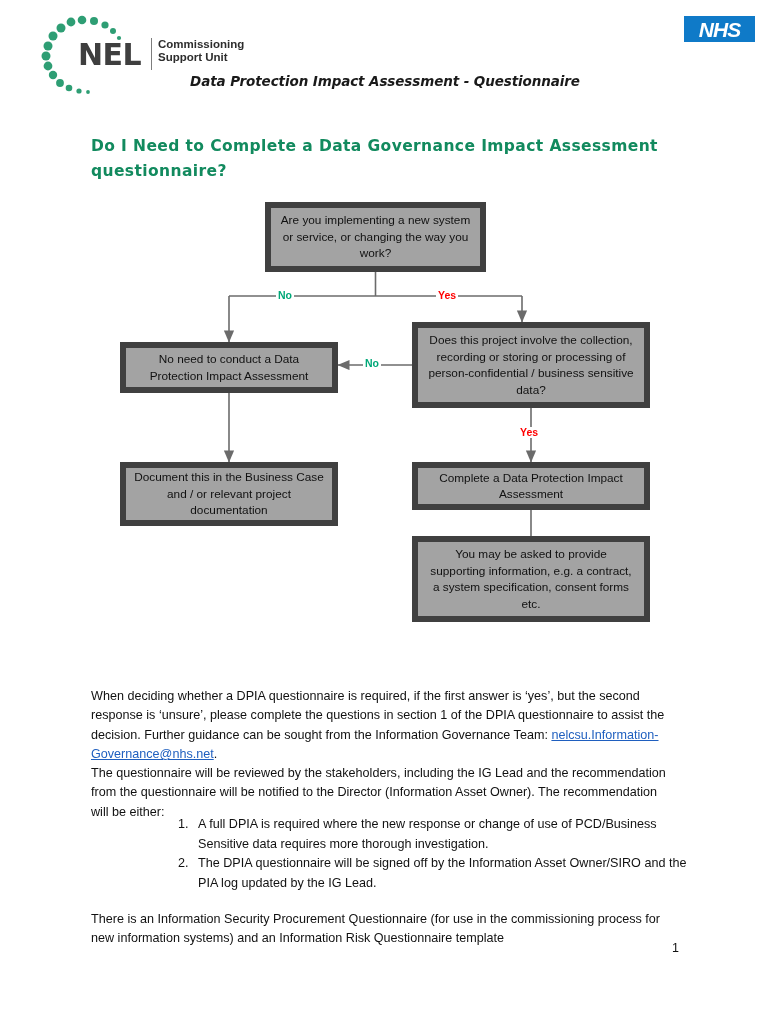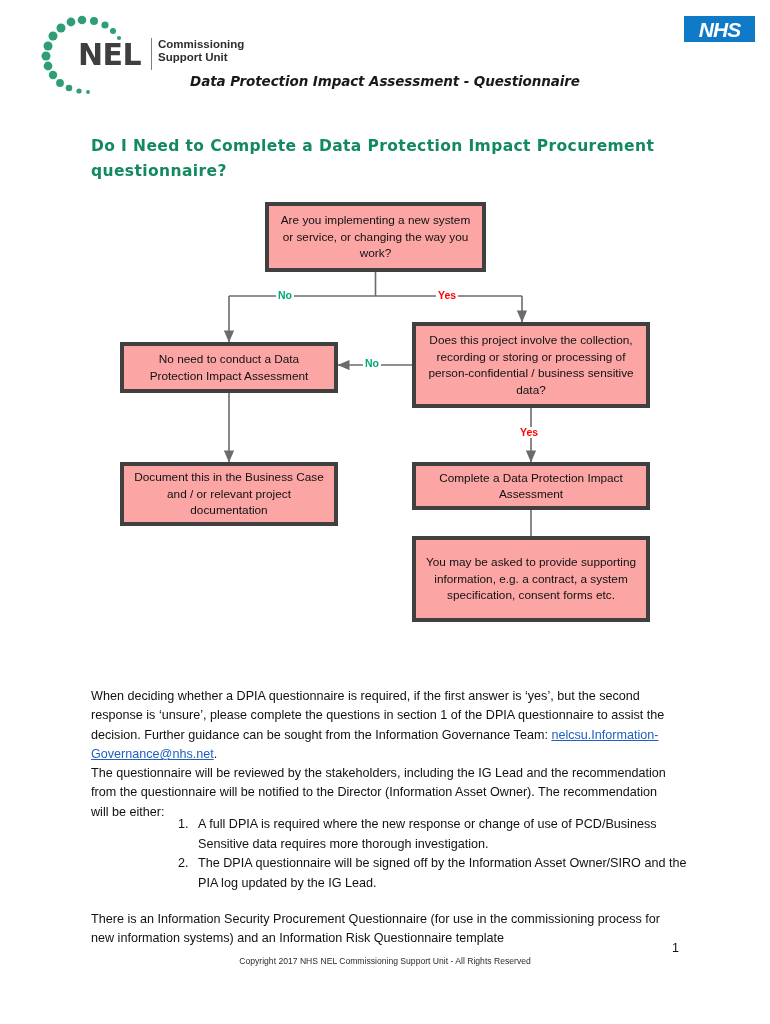--- a/index.html
+++ b/index.html
@@ -113,22 +113,22 @@
   
   #flowchart {
     position: absolute;
     left: 0; top: 0;
     width: 770px;
     height: 1024px;
     pointer-events: none;
   }
   .fc-box {
     position: absolute;
-    border: 4px solid #404040;
-    background: #fca5a5;
+    border: 6px solid #404040;
+    background: #a3a3a3;
     box-sizing: border-box;
     display: flex;
     align-items: center;
     justify-content: center;
     text-align: center;
     font-family: "Liberation Sans", sans-serif;
     font-size: 11.8px;
     line-height: 16.5px;
     color: #111111;
     padding: 4px 8px;
@@ -246,21 +246,21 @@
     </div>
   </div>
 
   <div id="nhs-logo">
     <span>NHS</span>
   </div>
 
   <div id="doc-title">Data Protection Impact Assessment - Questionnaire</div>
 </div>
 
-<div id="section-heading">Do I Need to Complete a Data Protection Impact Procurement questionnaire?</div>
+<div id="section-heading">Do I Need to Complete a Data Governance Impact Assessment questionnaire?</div>
 
 <svg id="flowchart" viewBox="0 0 770 1024">
   <defs>
     <marker id="arrow" markerWidth="9" markerHeight="9" refX="7.2" refY="3.2" orient="auto" markerUnits="strokeWidth">
       <path d="M0,0 L7.5,3.2 L0,6.4 z" fill="#6b6b6b"></path>
     </marker>
   </defs>
   <g stroke="#6b6b6b" stroke-width="1.6" fill="none">
 
     <path d="M375.5,272 L375.5,296"></path>
@@ -299,14 +299,13 @@
 
 <ol id="numbered-list">
   <li>A full DPIA is required where the new response or change of use of PCD/Business Sensitive data requires more thorough investigation.</li>
   <li>The DPIA questionnaire will be signed off by the Information Asset Owner/SIRO and the PIA log updated by the IG Lead.</li>
 </ol>
 
 <p id="para-3" class="body-para">There is an Information Security Procurement Questionnaire (for use in the commissioning process for new information systems) and an Information Risk Questionnaire template</p>
 
 <div id="page-number">1</div>
 <div id="footer">
-  <div>Copyright 2017 NHS NEL Commissioning Support Unit - All Rights Reserved</div>
 </div>
 
 </body></html>

